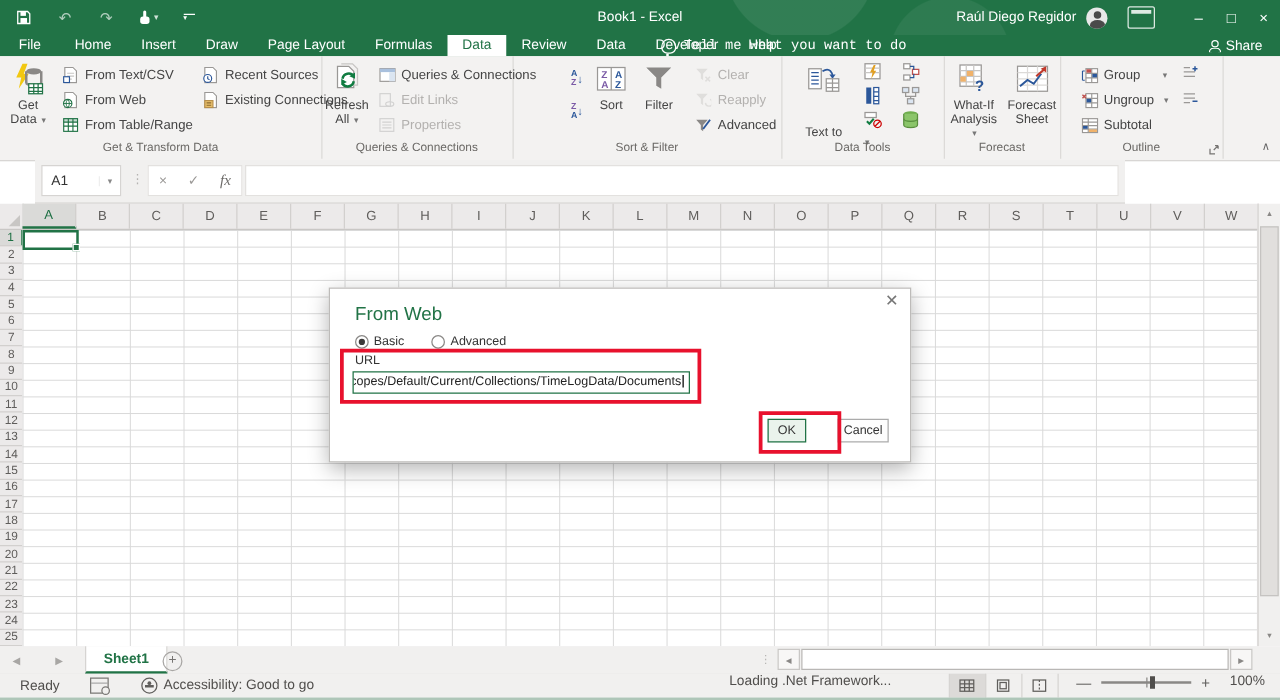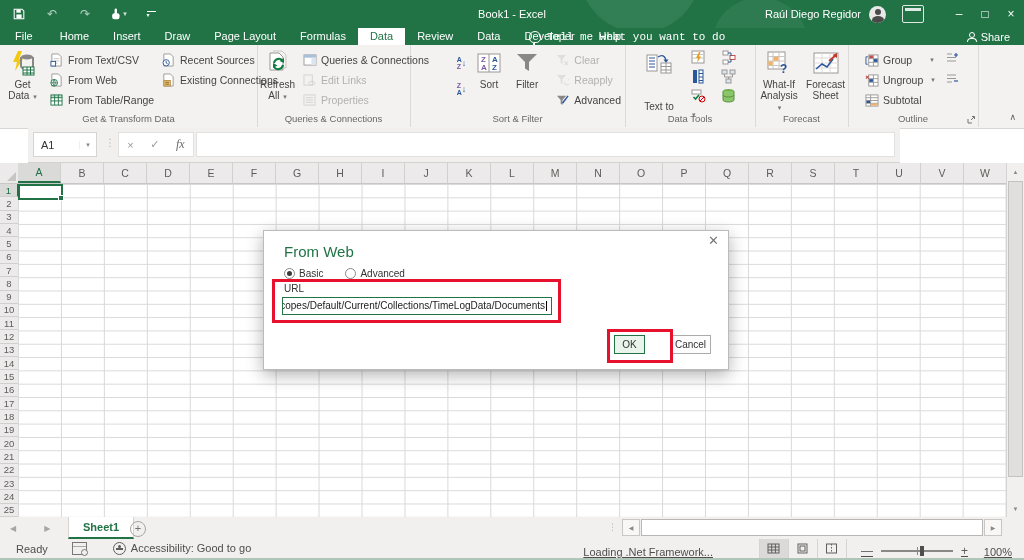--- a/index.html
+++ b/index.html
@@ -90,21 +90,21 @@
   .hthumb{flex:1;height:15px;background:#fff;border:1px solid #b9b7b5;margin:0 1px;}
   
   .statusbar{position:absolute;left:0;right:0;top:539px;height:19px;background:#f1f0ef;display:flex;align-items:center;font-size:11px;color:#504e4c;}
   .statusbar .ready{margin-left:16px;}
   .macro-ic{width:13px;height:11px;border:1px solid #7a7876;margin-left:24px;position:relative;background:linear-gradient(#aaa,#aaa) 0 3px/100% 1px no-repeat;}
   .macro-ic:after{content:"";position:absolute;right:-2px;bottom:-2px;width:5px;height:5px;border-radius:50%;background:#f1f0ef;border:1px solid #7a7876;}
   .acc{display:flex;align-items:flex-start;gap:5px;margin-left:26px;}
   .acc-ic{width:11px;height:11px;border:1px solid #605e5c;border-radius:50%;position:relative;}
   .acc-ic:before{content:"";position:absolute;left:4px;top:1.5px;width:3px;height:3px;border-radius:50%;background:#605e5c;}
   .acc-ic:after{content:"";position:absolute;left:2px;top:5px;width:7px;height:2px;background:#605e5c;}
-  .sb-right{margin-left:auto;display:flex;align-items:flex-end;text-decoration:underline;}
+  .sb-right{margin-left:auto;display:flex;align-items:flex-start;}
   .loading{margin-right:46px;}
   .views{display:flex;align-items:center;border-left:1px solid #d6d4d2;}
   .viewbtn{width:28px;height:19px;display:flex;align-items:center;justify-content:center;border-right:1px solid #d6d4d2;}
   .viewbtn.sel{background:#dcdad8;}
   .zoomctl{display:flex;align-items:center;gap:8px;margin:0 10px 0 14px;}
   .zminus,.zplus{color:#605e5c;font-size:12px;}
   .ztrack{width:72px;height:2px;background:#8a8886;position:relative;}
   .ztick{position:absolute;left:50%;top:-3px;width:1px;height:8px;background:#8a8886;}
   .zthumb{position:absolute;left:54%;top:-4px;width:4px;height:10px;background:#504e4c;}
   .zoomlabel{width:34px;text-align:right;margin-right:12px;}

